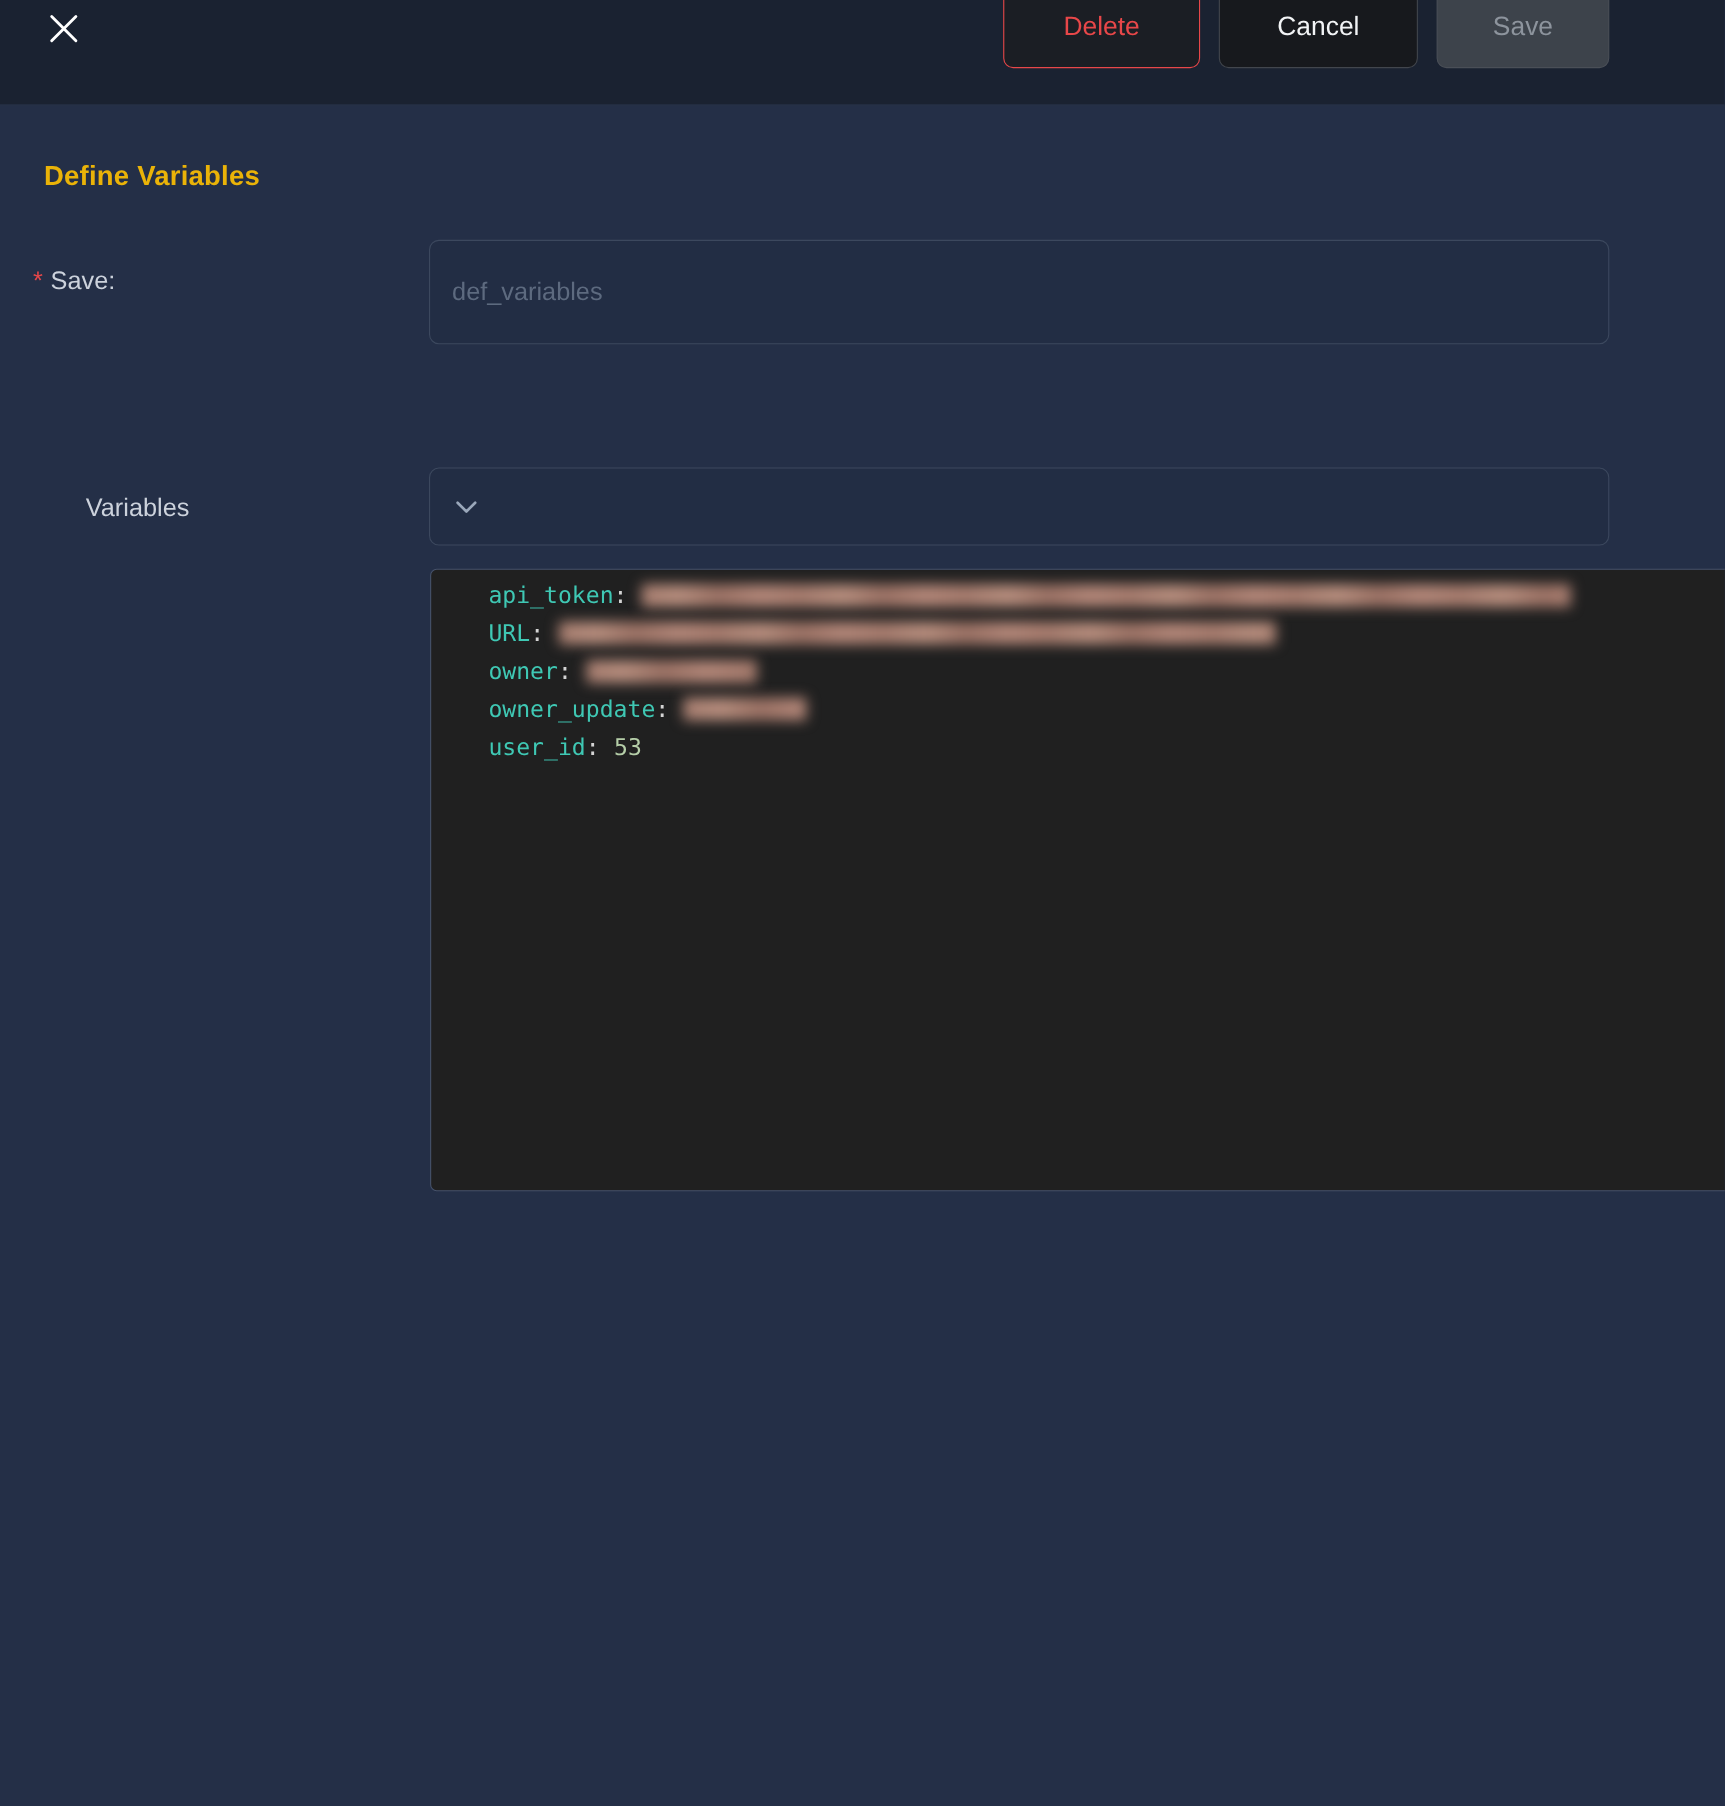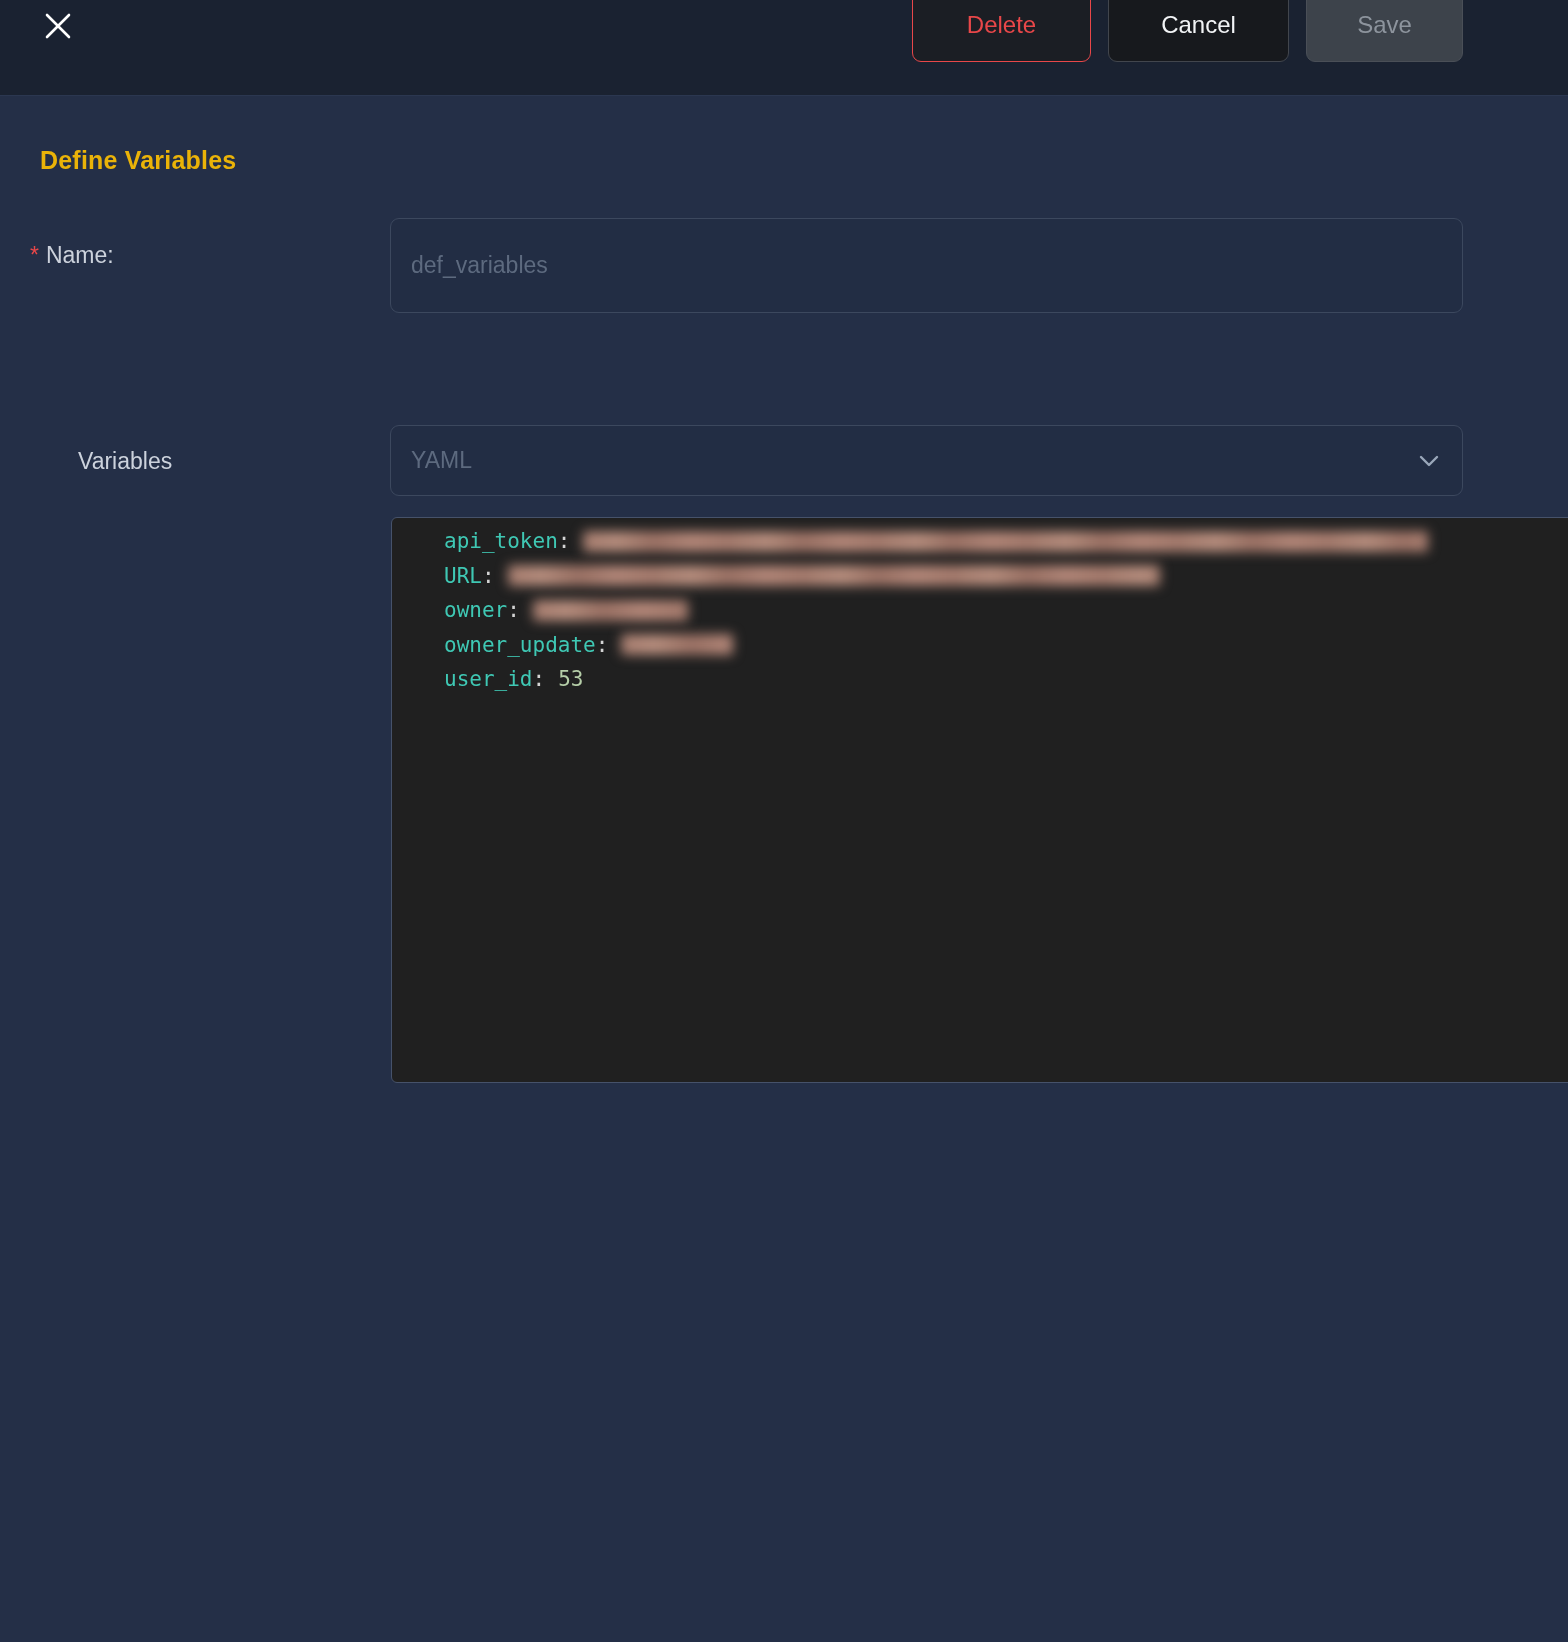--- a/index.html
+++ b/index.html
@@ -141,29 +141,28 @@
   </div>
 
   <button class="btn btn-delete">Delete</button>
   <button class="btn btn-cancel">Cancel</button>
   <button class="btn btn-save">Save</button>
 </div>
 
 <div class="page-title">Define Variables</div>
 
 <div class="field-label label-name">
-  <span class="required-marker">*</span><span>Name:</span>
+  <span class="required-marker">*</span><span>Save:</span>
 </div>
 
 <input class="text-input" type="text" placeholder="def_variables" style="">
 
 <div class="field-label label-variables">Variables</div>
 
 <div class="select-box">
-  <span class="select-value">YAML</span>
   <span class="select-chevron">
     <svg width="24" height="24" viewBox="0 0 24 24">
       <polyline points="4,8 12,16 20,8" fill="none" stroke="#9aa7ba" stroke-width="2.4" stroke-linecap="round" stroke-linejoin="round"></polyline>
     </svg>
   </span>
 </div>
 
 <div class="code-editor">
   <div class="code-lines">
       <div class="code-line">

